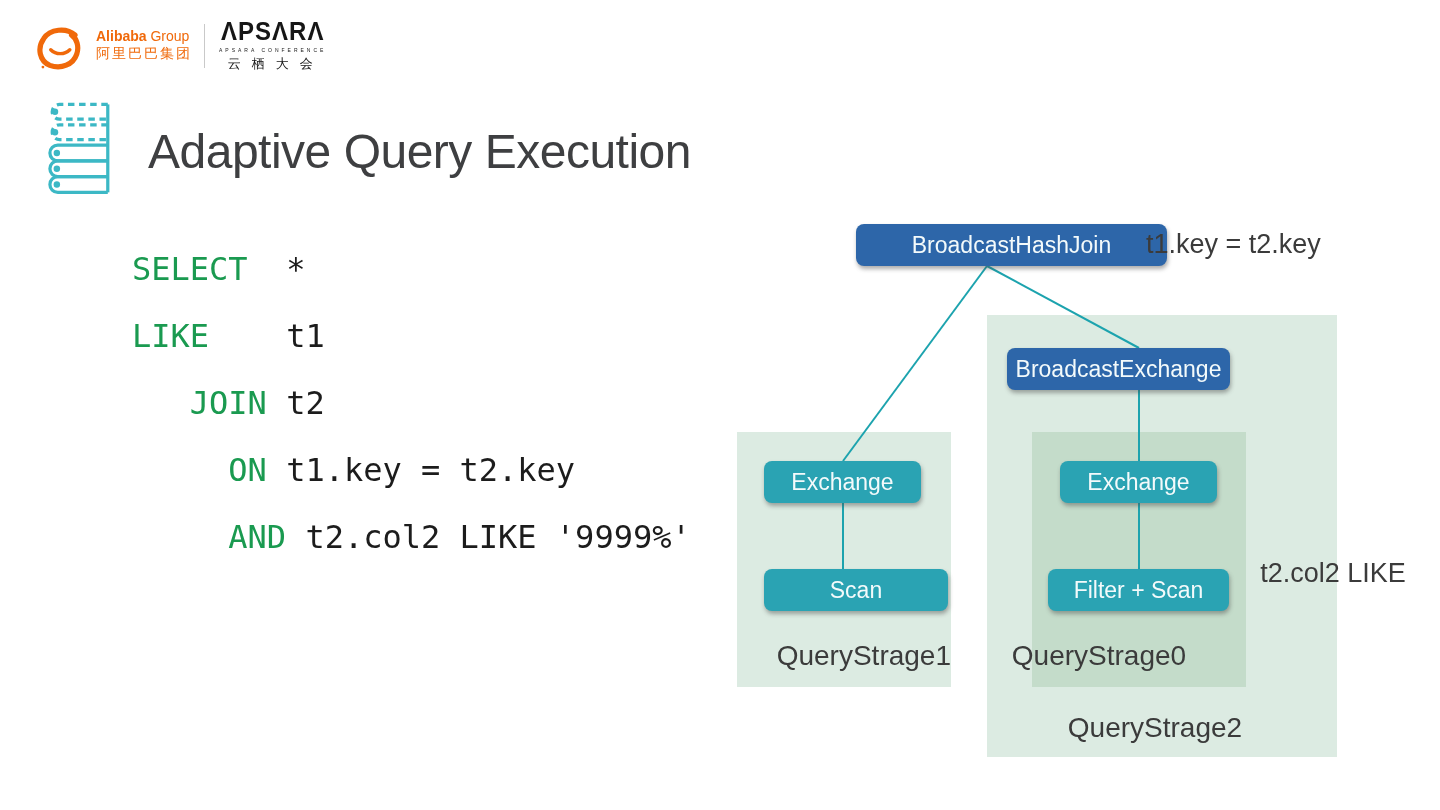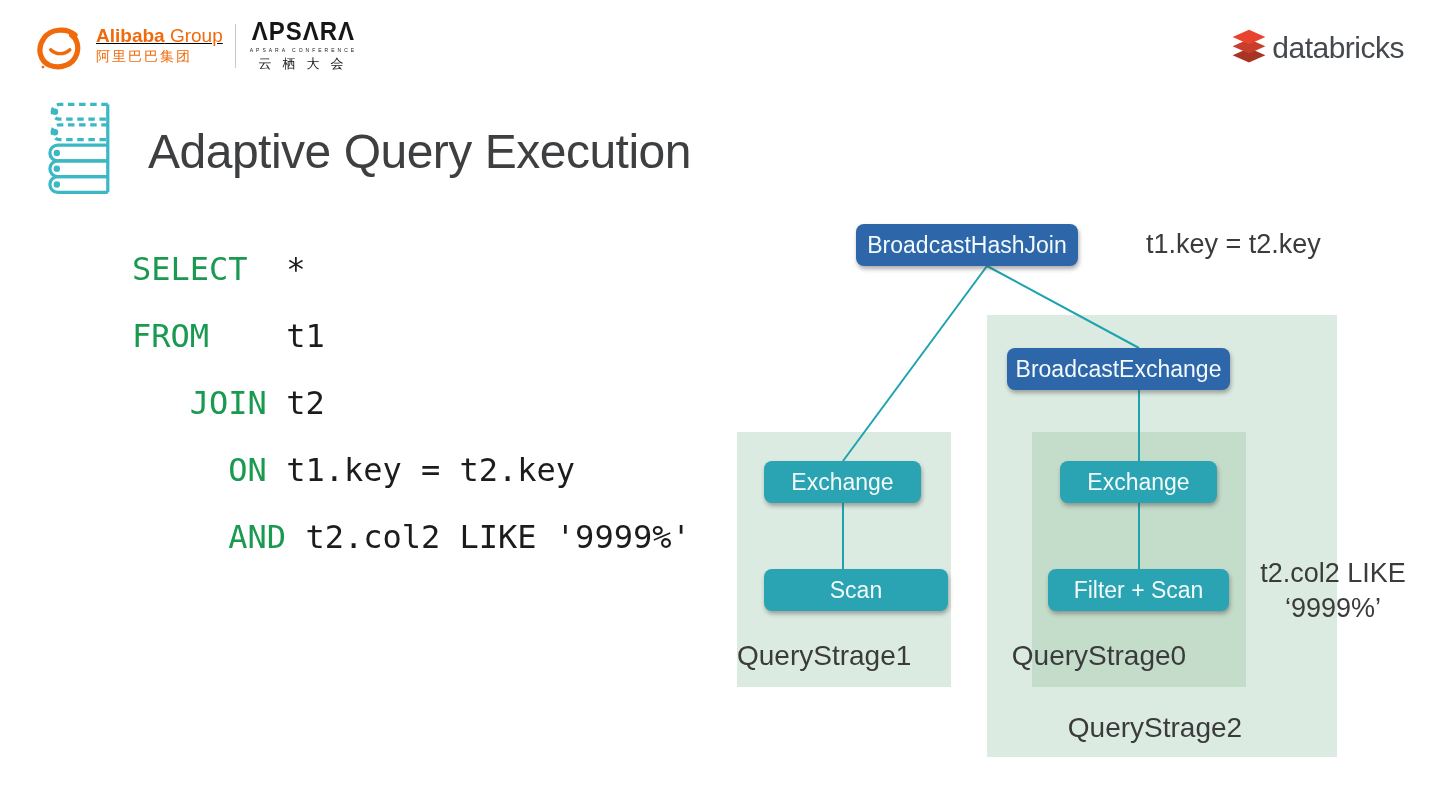--- a/index.html
+++ b/index.html
@@ -4,21 +4,21 @@
 <style>
   * { margin:0; padding:0; box-sizing:border-box; }
   html,body { width:1440px; height:810px; background:#ffffff; overflow:hidden;
               font-family:"Liberation Sans", sans-serif; }
   .slide { position:relative; width:1440px; height:810px; background:#fff; }
 
   
   .brand-left { position:absolute; left:36px; top:18px; display:flex; align-items:center; }
   .ali-mark { width:52px; height:46px; margin-top:4px; }
   .ali-text { margin-left:8px; }
-  .ali-line1 { font-size:19px; letter-spacing:0; white-space:nowrap;text-decoration:underline; }
+  .ali-line1 { font-size:14px; letter-spacing:0; white-space:nowrap; }
   .ali-name { color:var(--alibaba_orange); font-weight:bold; }
   .ali-group { color:var(--alibaba_orange); font-weight:normal; }
   .ali-cn { color:var(--alibaba_orange); font-size:14px; letter-spacing:2px; margin-top:1px; }
   .brand-divider { width:1px; height:44px; background:#c9c9c9; margin:0 14px 0 12px; }
   .apsara { text-align:center; color:var(--apsara_black); }
   .apsara-word { font-size:24px; font-weight:bold; letter-spacing:1px; transform:scaleY(1.05); white-space:nowrap; }
   .apsara-sub { font-size:5px; letter-spacing:3px; margin-top:1px; white-space:nowrap; }
   .apsara-cn { font-size:13px; letter-spacing:11px; margin-top:2px; margin-left:6px; white-space:nowrap; }
 
   .brand-right { position:absolute; right:36px; top:28px; display:flex; align-items:center; }
@@ -46,29 +46,29 @@
   .panel.qs0p { left:1032px; top:432px; width:214px; height:255px; background:var(--panel_green_mid); }
 
   svg.connectors { position:absolute; left:0; top:0; width:1440px; height:810px; pointer-events:none; }
   svg.connectors line { stroke:var(--connector_teal); stroke-width:2; }
 
   .node { position:absolute; height:42px; line-height:42px; text-align:center; color:#f3fafb;
           font-size:23px; font-weight:300; border-radius:8px;
           box-shadow:1px 3px 4px rgba(70,70,70,0.45); white-space:nowrap; }
   .node.blue { background:var(--node_blue); }
   .node.teal { background:var(--node_teal); }
-  .node.bhj   { left:856px;  top:224px; width:222px; }
+  .node.bhj   { left:856px;  top:224px; width:311px; }
   .node.bex   { left:1007px; top:348px; width:223px; }
   .node.ex1   { left:764px;  top:461px; width:157px; }
   .node.scan1 { left:764px;  top:569px; width:184px; }
   .node.ex2   { left:1060px; top:461px; width:157px; }
   .node.fscan { left:1048px; top:569px; width:181px; }
 
   .dlabel { position:absolute; color:var(--label_gray); font-weight:300; font-size:28px; white-space:nowrap; }
-  .lbl-qs1 { left:737px;  top:640px; width:214px; text-align:left; }
+  .lbl-qs1 { left:737px;  top:640px; width:214px; text-align:right; }
   .lbl-qs0 { left:992px; top:640px; width:214px; text-align:center; }
   .lbl-qs2 { left:987px;  top:712px; width:350px; text-align:center; padding-right:14px; }
   .lbl-join { left:1146px; top:229px; font-size:27px; }
   .lbl-like { left:1240px; top:556px; width:186px; text-align:center; font-size:27px; line-height:35px; }
 </style>
 </head>
 <body>
 
 <div class="slide">
 
@@ -85,47 +85,39 @@
       <div class="ali-cn">阿里巴巴集团</div>
     </div>
     <div class="brand-divider"></div>
     <div class="apsara">
       <div class="apsara-word">ΛPSΛRΛ</div>
       <div class="apsara-sub">APSARA CONFERENCE</div>
       <div class="apsara-cn">云栖大会</div>
     </div>
   </div>
 
-  <div class="brand-right">
-    <svg class="db-icon" viewBox="0 0 40 44">
-      <polygon points="20,22 38,30 20,38 2,30" fill="#A83425"></polygon>
-      <polygon points="20,12 38,20 20,28 2,20" fill="#C93E2A"></polygon>
-      <polygon points="20,2 38,10 20,18 2,10" fill="#E8432D"></polygon>
-    </svg>
-    <span class="db-word">databricks</span>
-  </div>
 
   <svg class="title-icon" viewBox="0 0 80 108">
     <path class="dash" d="M70,8 h-52 a8,8 0 0 0 0,16 h52"></path>
     <circle cx="13" cy="16" r="3.5"></circle>
     <path class="dash" d="M70,30 h-52 a8,8 0 0 0 0,16 h52"></path>
     <circle cx="13" cy="38" r="3.5"></circle>
     <path d="M70,52 h-54 a8.5,8.5 0 0 0 0,17 h54"></path>
     <circle cx="15" cy="60.5" r="3.5"></circle>
     <path d="M70,69 h-54 a8.5,8.5 0 0 0 0,17 h54"></path>
     <circle cx="15" cy="77.5" r="3.5"></circle>
     <path d="M70,86 h-54 a8.5,8.5 0 0 0 0,17 h54"></path>
     <circle cx="15" cy="94.5" r="3.5"></circle>
     <line x1="70" y1="8" x2="70" y2="103"></line>
   </svg>
   <h1 class="page-title">Adaptive Query Execution</h1>
 
   <div class="sql">
     <div class="sql-line"><span class="plain"></span><span class="kw">SELECT</span><span class="plain">  *</span></div>
-    <div class="sql-line"><span class="plain"></span><span class="kw">FROM</span><span class="plain">    t1</span></div>
+    <div class="sql-line"><span class="plain"></span><span class="kw">LIKE</span><span class="plain">    t1</span></div>
     <div class="sql-line"><span class="plain">   </span><span class="kw">JOIN</span><span class="plain"> t2</span></div>
     <div class="sql-line"><span class="plain">     </span><span class="kw">ON</span><span class="plain"> t1.key = t2.key</span></div>
     <div class="sql-line"><span class="plain">     </span><span class="kw">AND</span><span class="plain"> t2.col2 LIKE '9999%'</span></div>
   </div>
 
   <div class="diagram">
 
     <div class="panel qs2p"></div>
     <div class="panel qs1p"></div>
     <div class="panel qs0p"></div>
@@ -141,20 +133,19 @@
     <div class="node blue bhj">BroadcastHashJoin</div>
     <div class="node blue bex">BroadcastExchange</div>
     <div class="node teal ex1">Exchange</div>
     <div class="node teal scan1">Scan</div>
     <div class="node teal ex2">Exchange</div>
     <div class="node teal fscan">Filter + Scan</div>
 
     <div class="dlabel lbl-join">t1.key = t2.key</div>
     <div class="dlabel lbl-like">
       <div>t2.col2 LIKE</div>
-      <div>‘9999%’</div>
     </div>
     <div class="dlabel lbl-qs1">QueryStrage1</div>
     <div class="dlabel lbl-qs0">QueryStrage0</div>
     <div class="dlabel lbl-qs2">QueryStrage2</div>
   </div>
 
 </div>
 
 </body></html>

